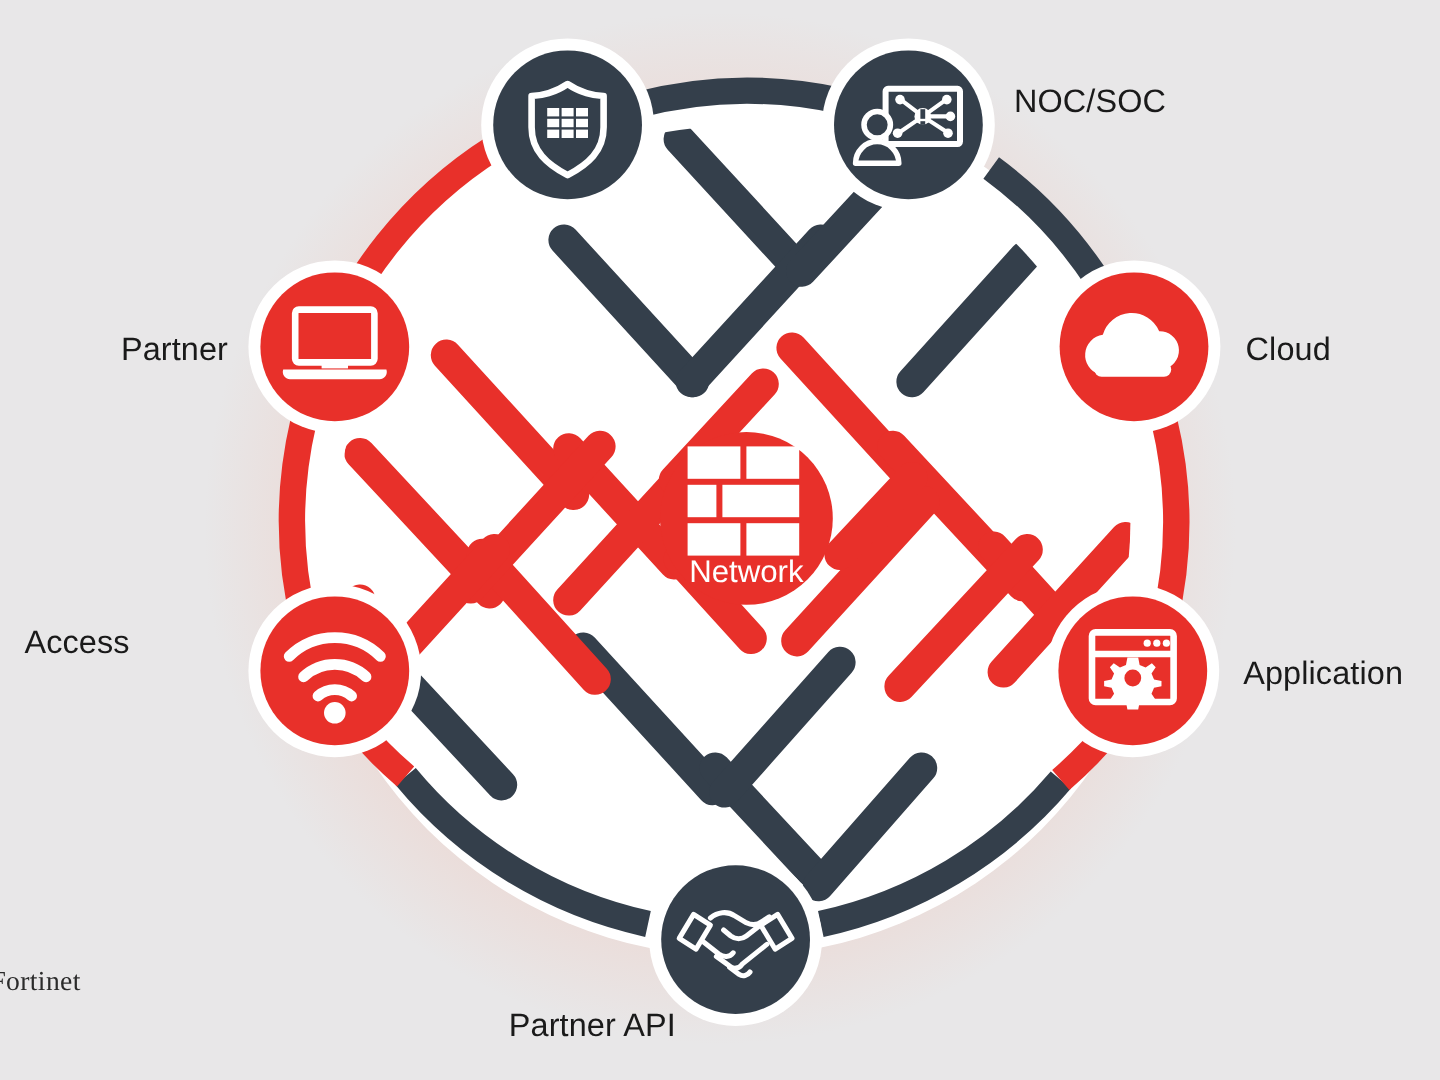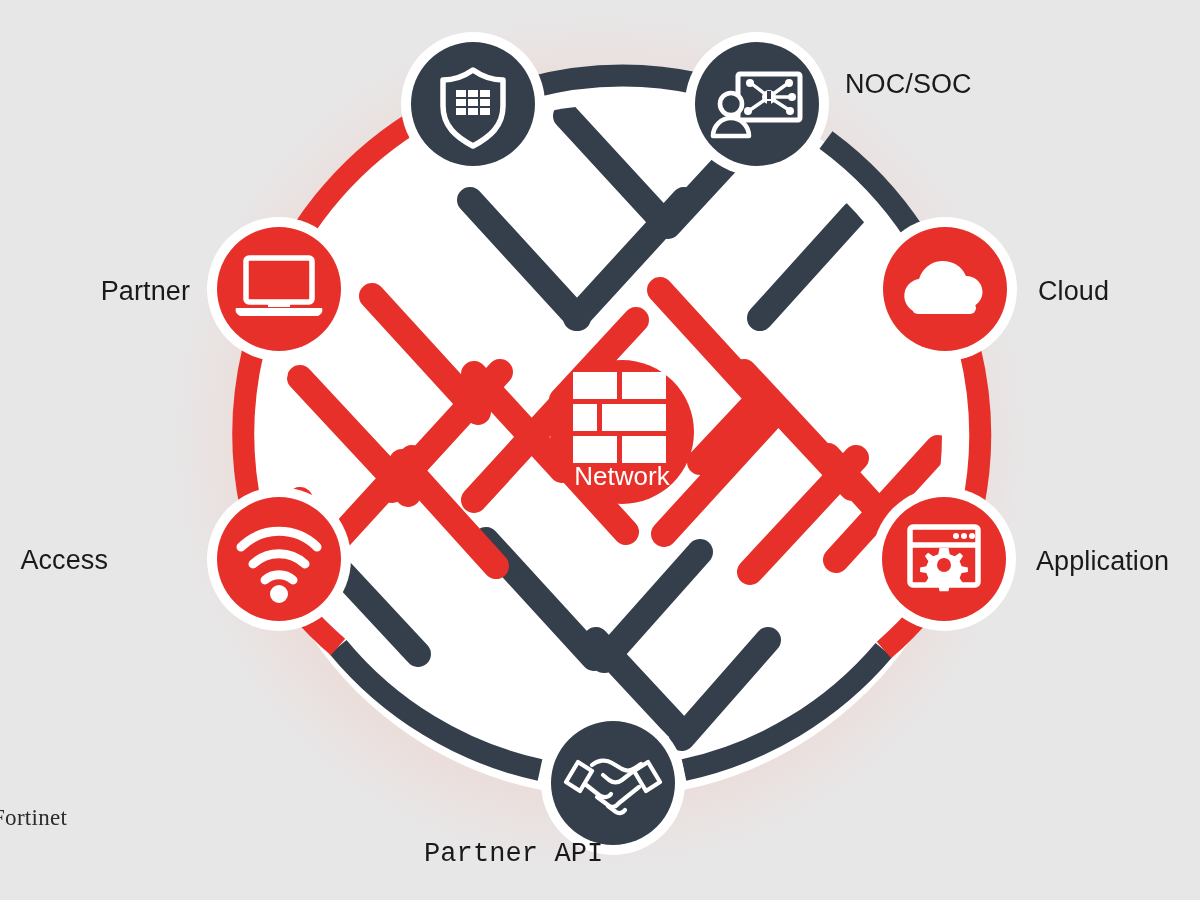--- a/index.html
+++ b/index.html
@@ -33,23 +33,23 @@
     font-size:27px;
     line-height:1.22;
     font-weight:400;
     letter-spacing:0.1px;
     white-space:pre-line;
   }
   .lbl-ati{right:822px;top:52px;text-align:right;}
   .lbl-noc{left:845px;top:68px;text-align:right;}
   .lbl-client{right:1010px;top:275px;text-align:right;}
   .lbl-cloud{left:1038px;top:275px;text-align:center;}
-  .lbl-access{right:1092px;top:544px;text-align:center;}
+  .lbl-access{right:1092px;top:519px;text-align:center;}
   .lbl-app{left:1036px;top:545px;text-align:right;}
-  .lbl-partner{left:424px;top:838px;text-align:left;font-family:Liberation Mono, monospace;}
+  .lbl-partner{left:424px;top:838px;text-align:left;}
 
   .fortinet{
     position:absolute;left:-8px;top:805px;
     font-family:"Liberation Serif",serif;
     font-size:23px;color:#2b2b2b;letter-spacing:0.3px;
   }
 </style>
 </head>
 <body>
 

